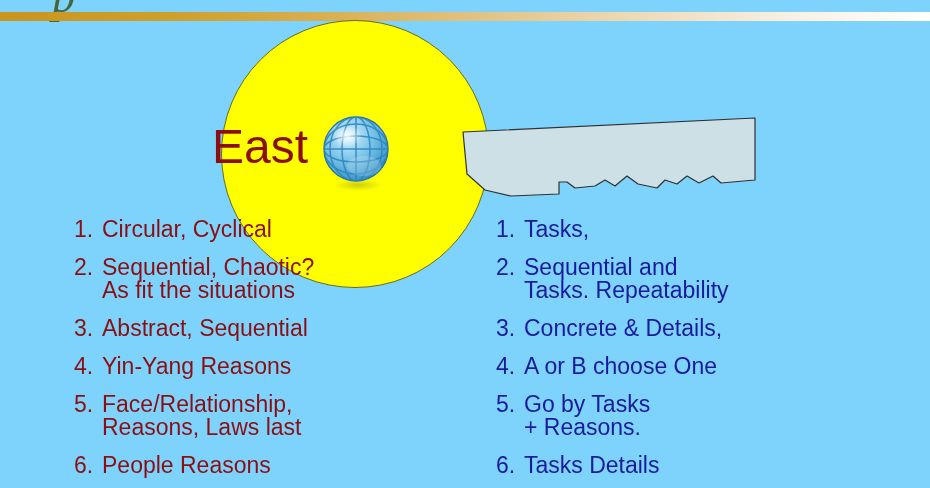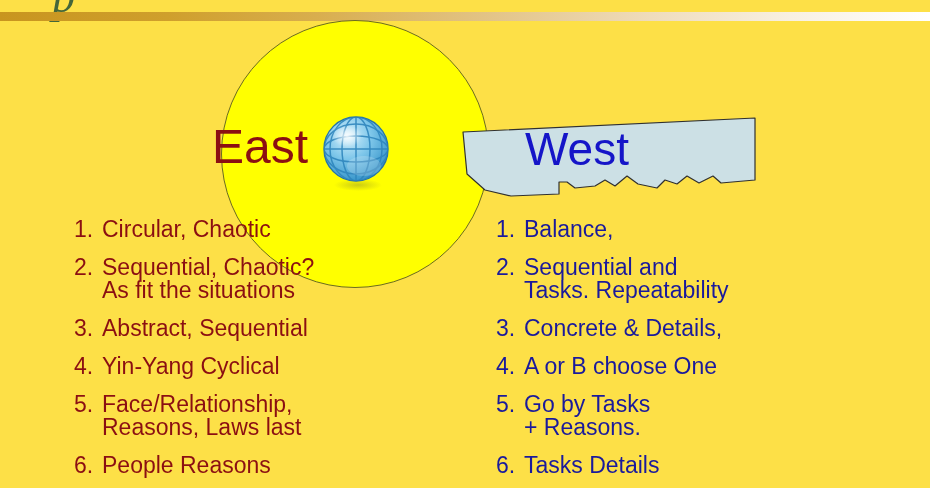--- a/index.html
+++ b/index.html
@@ -7,21 +7,21 @@
     padding: 0;
     background: #ffffff;
   }
   body {
     font-family: "Liberation Sans", sans-serif;
   }
   .slide {
     position: relative;
     width: 930px;
     height: 488px;
-    background: #fde047;
+    background: #7dd3fc;
     overflow: hidden;
   }
 
   
   .title-remnant {
     position: absolute;
     left: 52px;
     top: -30px;
     font-family: "Liberation Serif", serif;
     font-style: italic;
@@ -142,21 +142,20 @@
   <div class="east-circle"></div>
 
   <div class="west-shape">
     <svg width="310" height="90" viewBox="0 0 310 90" xmlns="http://www.w3.org/2000/svg">
       <polygon points="8,22 300,8 300,70 266,73 258,66 244,73 232,66 222,74 210,70 202,78 183,74 172,66 160,76 150,70 140,76 120,78 112,72 104,72 104,84 56,86 30,80 12,64" fill="#cce0e5" stroke="#303030" stroke-width="1.2" stroke-linejoin="round"></polygon>
     </svg>
   </div>
 
   <div class="east-label">East</div>
 
-  <div class="west-label">West</div>
 
   <div class="globe">
     <svg width="74" height="80" viewBox="0 0 74 80" xmlns="http://www.w3.org/2000/svg">
       <defs>
         <radialGradient id="gSphere" cx="38%" cy="30%" r="78%">
           <stop offset="0%" stop-color="#d8f1fb"></stop>
           <stop offset="45%" stop-color="#7fc7ea"></stop>
           <stop offset="100%" stop-color="#2a8cc4"></stop>
         </radialGradient>
         <radialGradient id="gHilite" cx="50%" cy="50%" r="50%">
@@ -185,50 +184,50 @@
       </g>
 
       <ellipse cx="27" cy="22" rx="15" ry="11" fill="url(#gHilite)"></ellipse>
       <ellipse cx="44" cy="52" rx="17" ry="10" fill="#ffffff" opacity="0.18"></ellipse>
     </svg>
   </div>
 
   <div class="col col-left">
     <div class="item">
       <span class="item-num">1.</span>
-      <span class="item-text">Circular, Chaotic</span>
+      <span class="item-text">Circular, Cyclical</span>
     </div>
     <div class="item">
       <span class="item-num">2.</span>
       <span class="item-text">Sequential, Chaotic?
 As fit the situations</span>
     </div>
     <div class="item">
       <span class="item-num">3.</span>
       <span class="item-text">Abstract, Sequential</span>
     </div>
     <div class="item">
       <span class="item-num">4.</span>
-      <span class="item-text">Yin-Yang Cyclical</span>
+      <span class="item-text">Yin-Yang Reasons</span>
     </div>
     <div class="item">
       <span class="item-num">5.</span>
       <span class="item-text">Face/Relationship,
 Reasons, Laws last</span>
     </div>
     <div class="item">
       <span class="item-num">6.</span>
       <span class="item-text">People Reasons</span>
     </div>
   </div>
 
   <div class="col col-right">
     <div class="item">
       <span class="item-num">1.</span>
-      <span class="item-text">Balance,</span>
+      <span class="item-text">Tasks,</span>
     </div>
     <div class="item">
       <span class="item-num">2.</span>
       <span class="item-text">Sequential and
 Tasks. Repeatability</span>
     </div>
     <div class="item">
       <span class="item-num">3.</span>
       <span class="item-text">Concrete &amp; Details,</span>
     </div>

